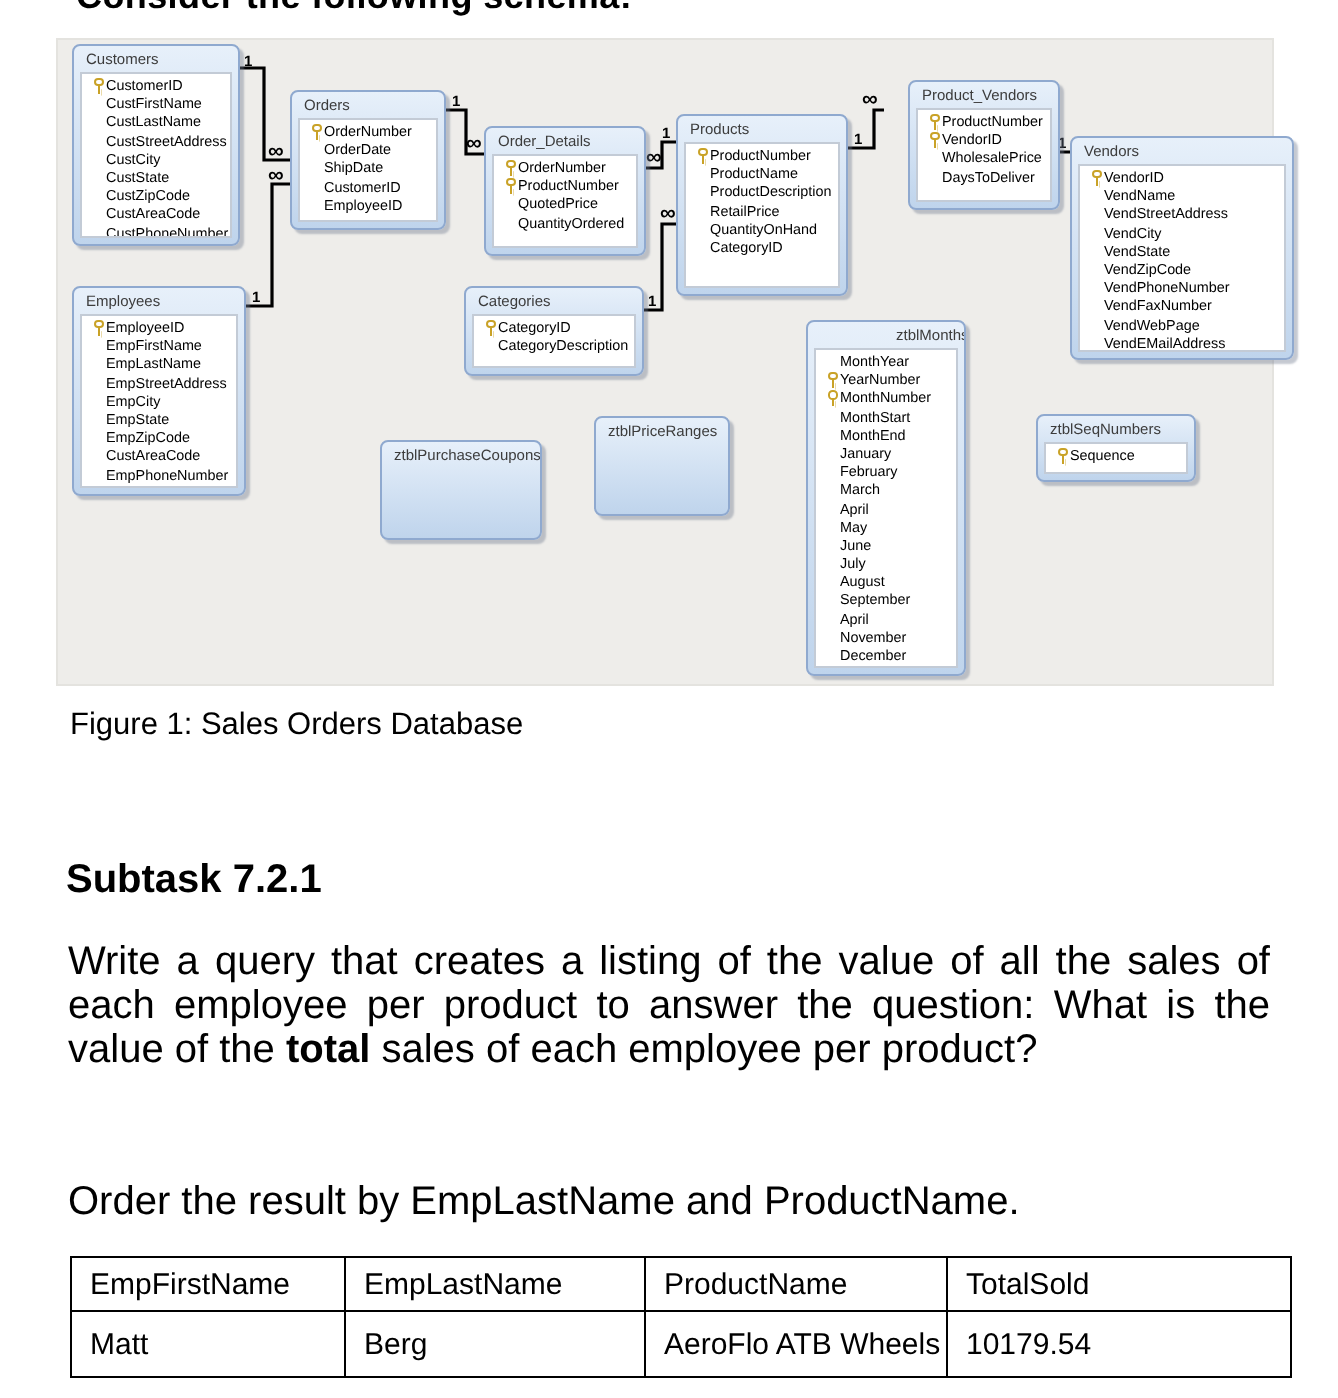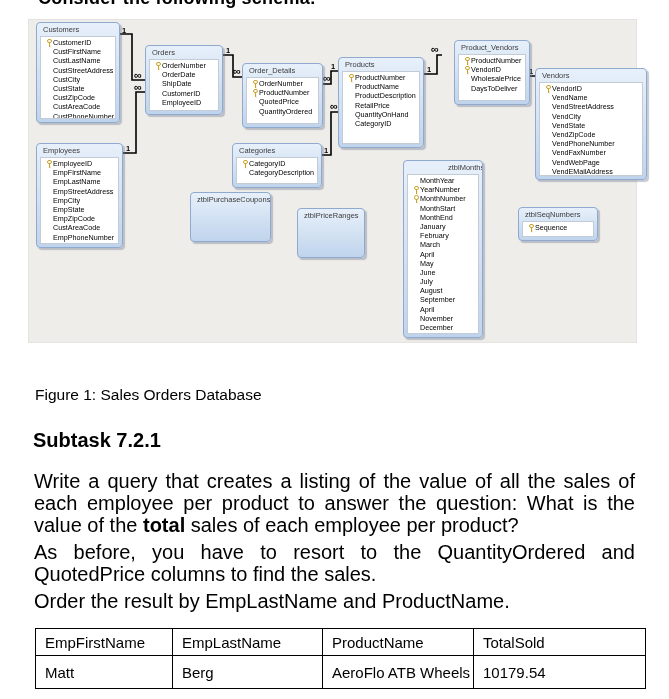--- a/index.html
+++ b/index.html
@@ -41,21 +41,21 @@
   .key-icon::before{
     content:"";position:absolute;left:2.4px;top:0;width:2.6px;height:2.6px;
     border:1.3px solid var(--key-gold,#c9a227);border-radius:50%;
   }
   .key-icon::after{
     content:"";position:absolute;left:3.9px;top:4.4px;width:1.6px;height:3.6px;
     background:var(--key-gold,#c9a227);
     box-shadow:1.4px 1.2px 0 -0.4px var(--key-gold,#c9a227);
   }
   
-  .fig-caption{position:absolute;left:35px;top:354px;font-size:15.5px;margin-top:32px;}
+  .fig-caption{position:absolute;left:35px;top:354px;font-size:15.5px;}
   .subtask{position:absolute;left:33px;top:429px;font-size:20px;font-weight:bold;}
   .para{position:absolute;left:34px;width:601px;font-size:20px;line-height:21.8px;margin:0;}
   .just{text-align:justify;}
   
   .result-wrap{position:absolute;left:35px;top:628px;}
   table.result{border-collapse:collapse;table-layout:fixed;width:610px;}
   table.result th,table.result td{
     border:1.5px solid var(--table-border,#000);font-size:15px;font-weight:normal;
     text-align:left;padding:0 0 0 9px;overflow:hidden;white-space:nowrap;
   }
@@ -428,21 +428,21 @@
           <div class="field">
             <span class="keycell"></span>
             <span>November</span>
           </div>
           <div class="field">
             <span class="keycell"></span>
             <span>December</span>
           </div>
         </div>
       </div>
-      <div class="ent" style="left: 190px; top: 192px; width: 81px; height: 50px;">
+      <div class="ent" style="left: 190px; top: 220px; width: 81px; height: 50px;">
         <div class="ent-title">ztblPurchaseCoupons</div>
       </div>
       <div class="ent" style="left: 297px; top: 208px; width: 68px; height: 50px;">
         <div class="ent-title">ztblPriceRanges</div>
       </div>
       <div class="ent" style="left: 518px; top: 207px; width: 80px; height: 34px;">
         <div class="ent-title">ztblSeqNumbers</div>
         <div class="ent-body">
           <div class="field">
             <span class="keycell">
@@ -453,21 +453,20 @@
         </div>
       </div>
     </div>
 
   <div class="fig-caption">Figure 1: Sales Orders Database</div>
 
   <div class="subtask">Subtask 7.2.1</div>
 
   <p class="para just" style="top:471px"><span>Write a query that creates a listing of the value of all the sales of each employee per product to answer the question: What is the value of the </span><b>total</b><span> sales of each employee per product?</span></p>
 
-  <p class="para just" style="top:542px">As before, you have to resort to the QuantityOrdered and QuotedPrice columns to find the sales.</p>
 
   <p class="para" style="top:591px">Order the result by EmpLastName and ProductName.</p>
 
   <div class="result-wrap">
     <table class="result">
       <colgroup>
         <col class="c0">
           <col class="c1">
           <col class="c2">
           <col class="c3">

